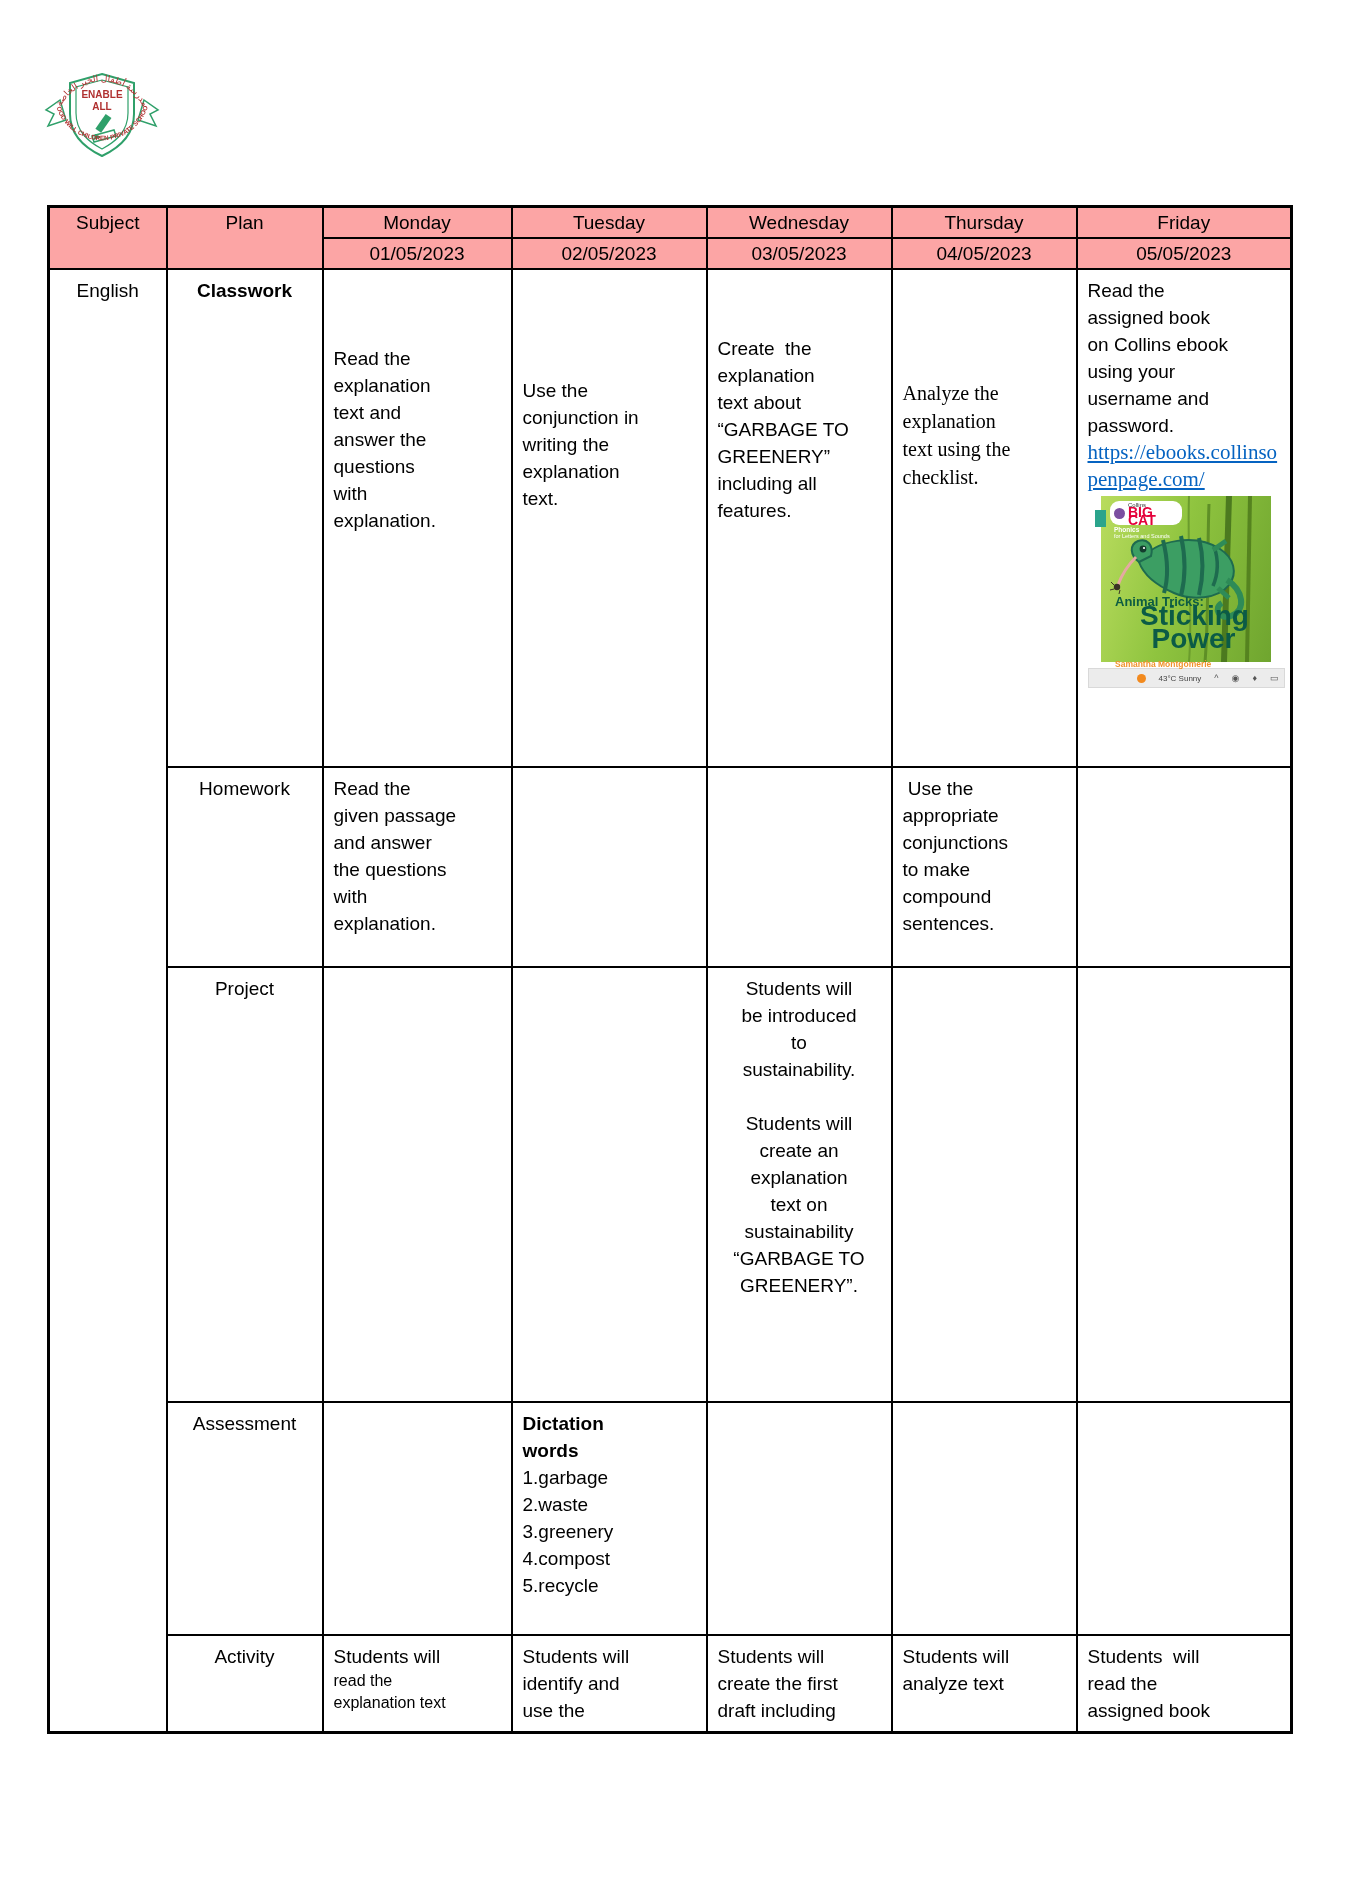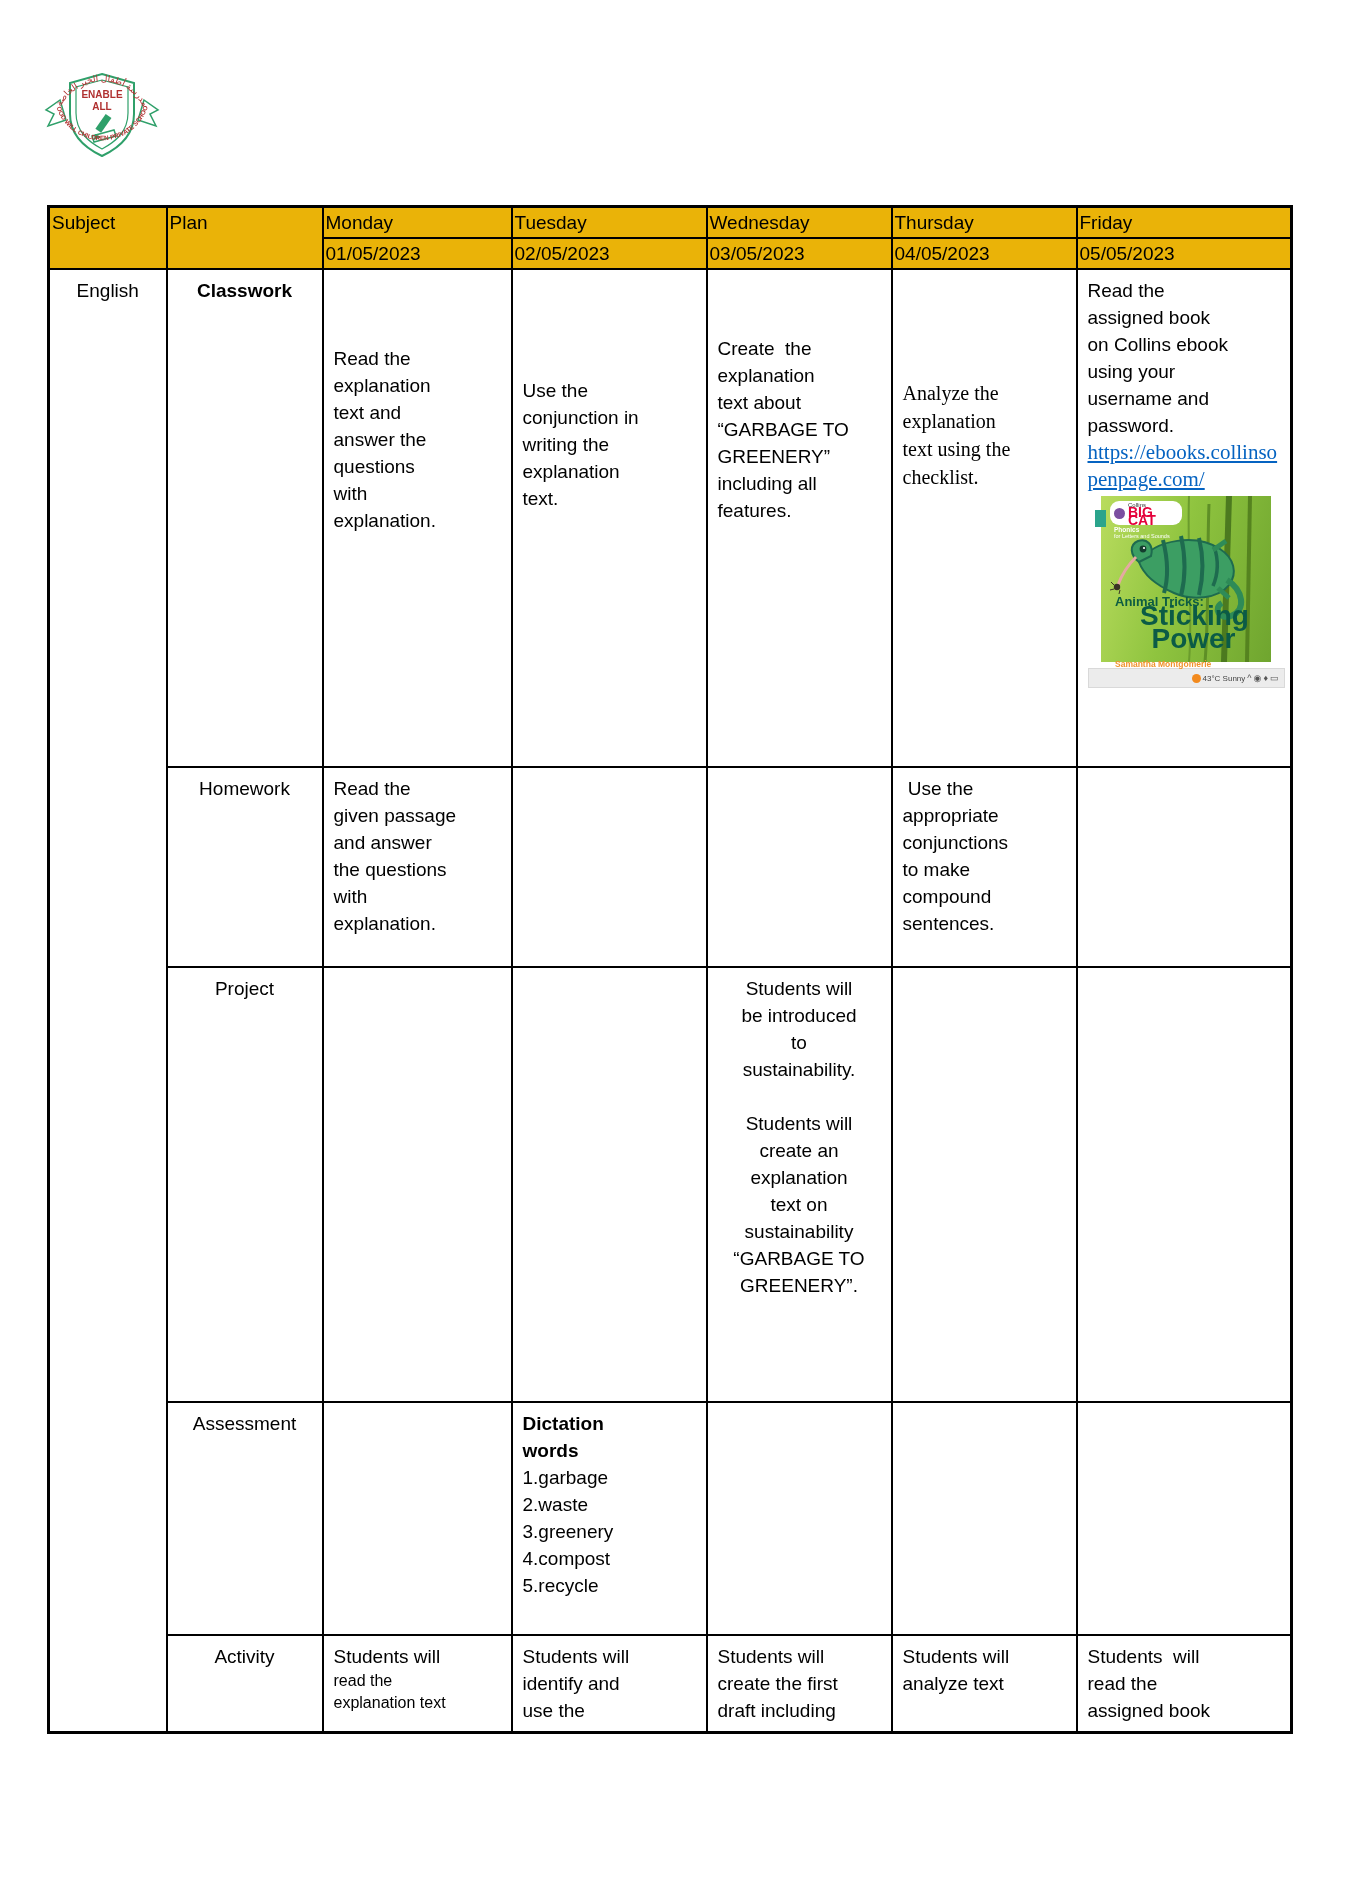--- a/index.html
+++ b/index.html
@@ -12,21 +12,21 @@
 
   
   .title { position:absolute; top:136px; left:0; right:0; text-align:center;
            font-size:19px; font-weight:bold; text-decoration:underline; }
 
   
   table.plan { position:absolute; left:47px; top:205px; width:1243px;
                border-collapse:collapse; table-layout:fixed;
                border:3px solid #000; font-size:19px; line-height:27px; }
   .plan th, .plan td { border:2px solid #000; vertical-align:top; padding:7px 10px; }
-  .plan thead th { background:#eab308; font-weight:normal; text-align:left;
+  .plan thead th { background:#fca5a5; font-weight:normal; text-align:center;
                    padding:1px 2px; }
   tr.day-row  { height:31px; }
   tr.date-row { height:30px;margin-left:24px; }
   tr.r-classwork  { height:498px; }
   tr.r-homework   { height:200px;border-radius:20px; }
   tr.r-project    { height:435px; }
   tr.r-assessment { height:233px; }
   tr.r-activity   { height:97px; }
 
   .txt { white-space:pre-wrap; }
@@ -64,21 +64,21 @@
   .badge-phonics { font-size:6.5px; font-weight:bold; color:#fff; margin-top:1px;
                    margin-left:4px; line-height:7px; }
   .badge-tag { font-size:5.5px; color:#fff; margin-left:4px; line-height:6px; }
   .cov-series { position:absolute; left:14px; top:92px; font-size:13px; font-weight:bold;
                 color:#0D5C42; }
   .cov-title { position:absolute; left:0; right:24px; top:108px; text-align:center;
                font-size:28px; line-height:23px; font-weight:bold; color:#0B5B46;margin-left:39px; }
   .cov-author { position:absolute; left:14px; top:155px; font-size:8.5px;
                 color:#F0922B; font-weight:bold; }
   .ebar { margin-top:6px; height:20px; background:#ECECEC; border:1px solid #d9d9d9;
-          display:flex; align-items:center; justify-content:flex-end; gap:2px;
+          display:flex; align-items:center; justify-content:flex-end; gap:13px;
           padding:0 5px; }
   .ebar .dot { width:9px; height:9px; border-radius:50%; background:#F28A1E; flex:none; }
   .ebar .stat { font-size:8px; color:#444; }
   .ebar .g { font-size:9px; color:#555; line-height:9px; }
 </style>
 </head>
 <body>
 
 <div class="page">
 

